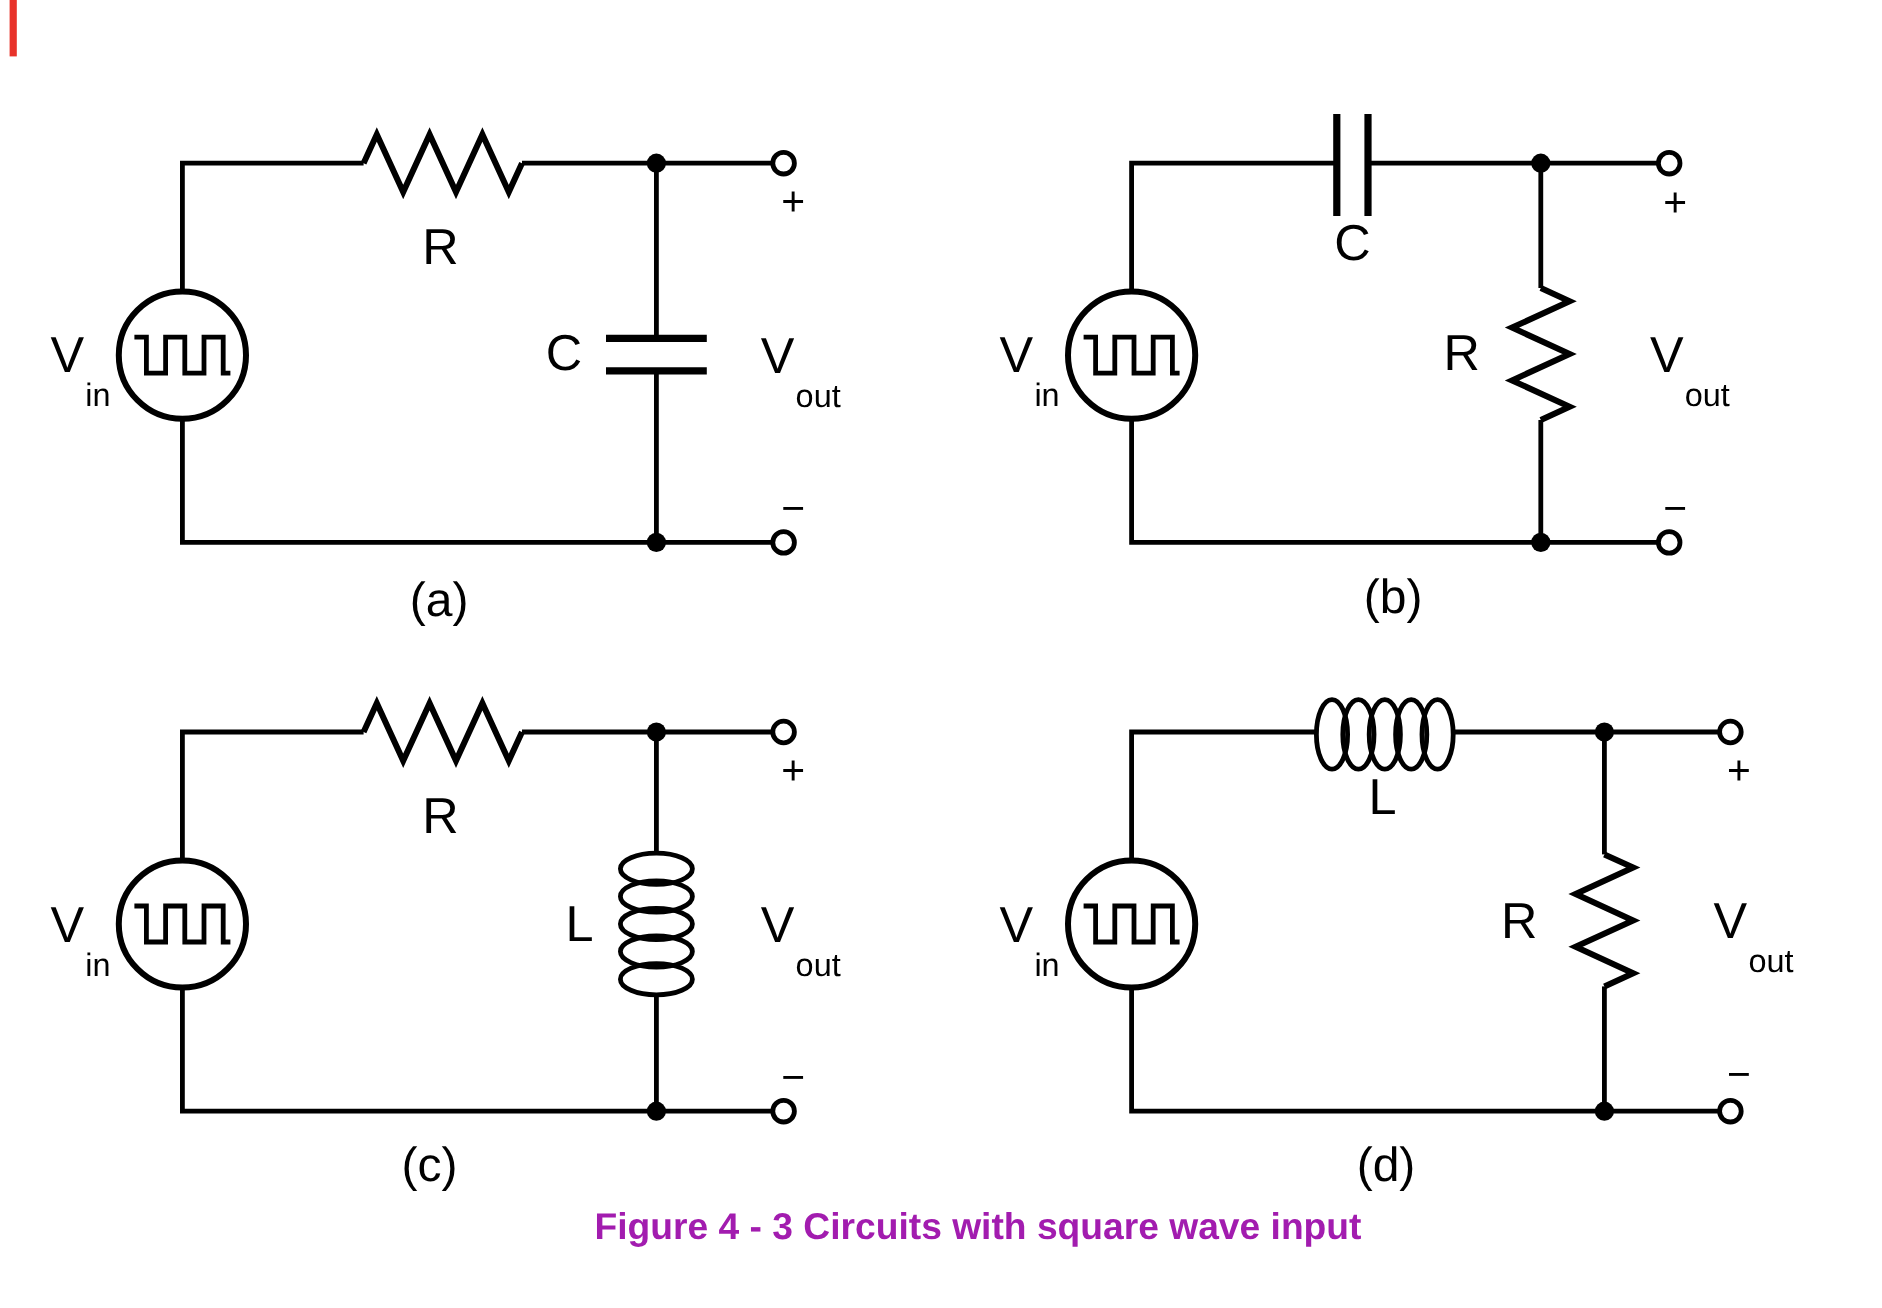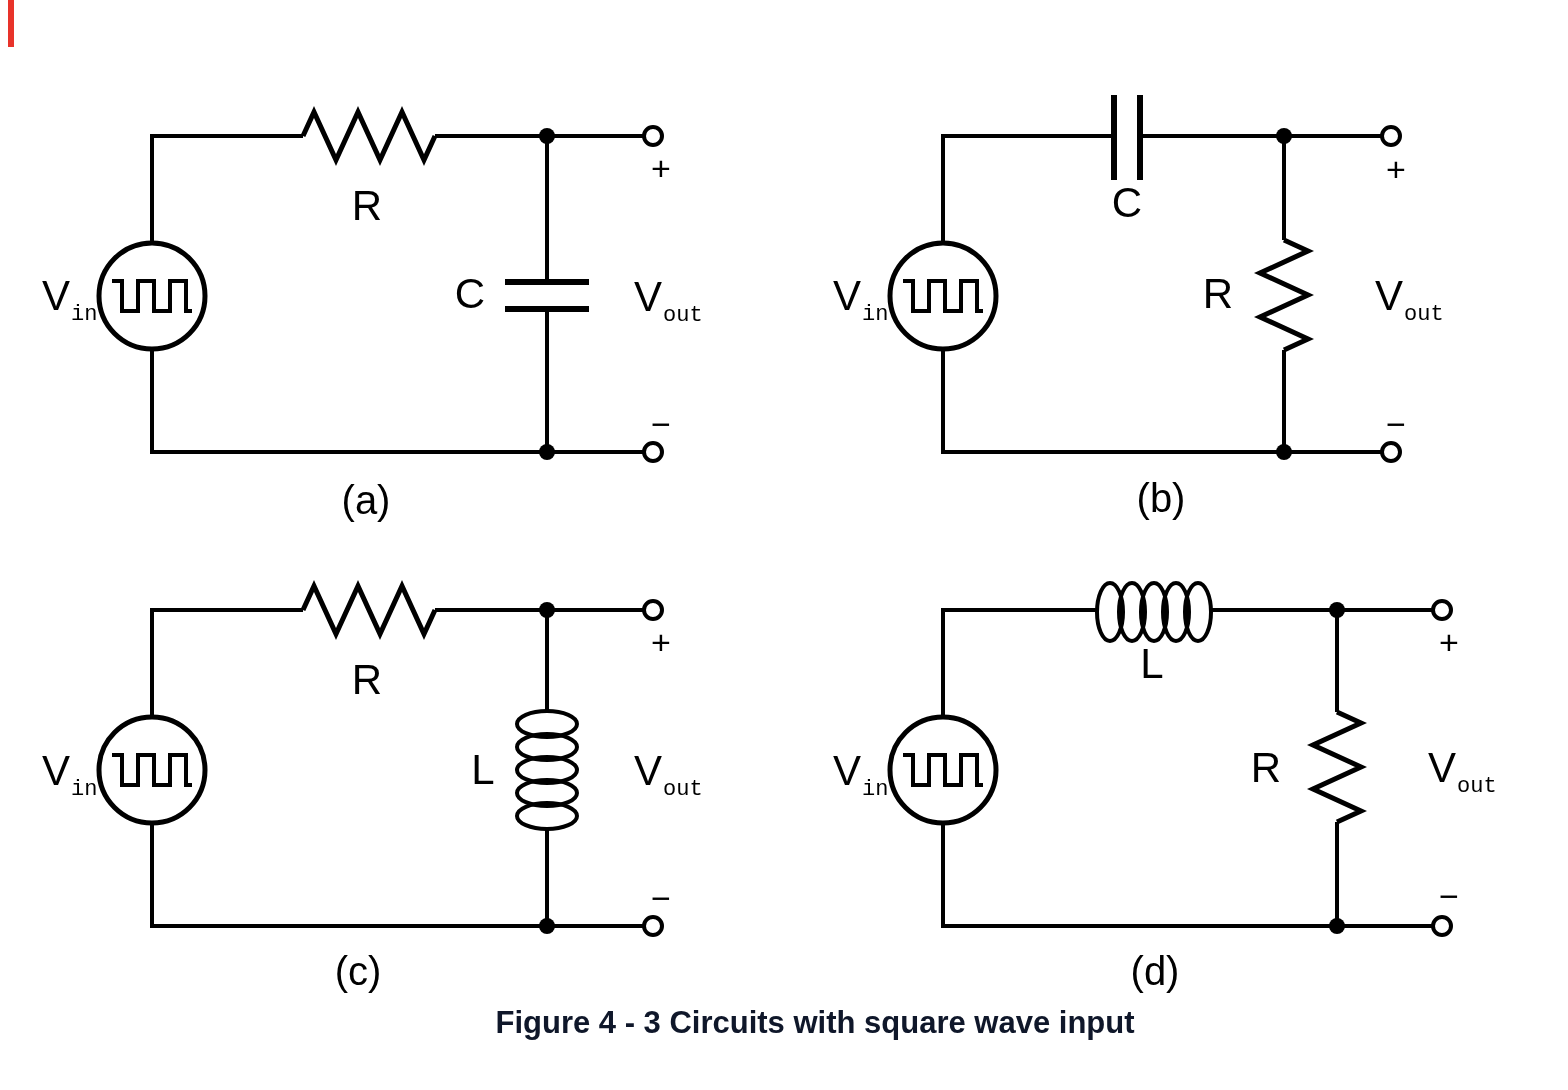--- a/index.html
+++ b/index.html
@@ -18,22 +18,22 @@
   .wave  { stroke:#000; stroke-width:4;  fill:none; }
   .dot   { fill:#000; stroke:none; }
   .term  { stroke:#000; stroke-width:4;  fill:#fff; }
 
   
   .clabel, .sign, .pcap, .vlabel, .figcap { position:absolute; line-height:1; white-space:nowrap; }
   .clabel { font-size:42px; transform:translate(-50%,-50%); }
   .sign   { font-size:34px; transform:translate(-50%,-50%); }
   .pcap   { font-size:40px; transform:translate(-50%,-50%); }
   .vlabel { font-size:42px; transform:translateY(-50%); }
-  .vsub   { font-size:22px; position:relative; top:10px; margin-left:1px;font-family:Liberation Mono, monospace; }
-  .figcap { font-size:31px; font-weight:bold; color:#0f172a; transform:translate(-50%,-50%); }
+  .vsub   { font-size:27px; position:relative; top:28px; margin-left:1px; }
+  .figcap { font-size:31px; font-weight:bold; color:#a21caf; transform:translate(-50%,-50%); }
 
   .red-marker { position:absolute; left:8px; top:0; width:6px; height:47px; background:#E8332A; }
 </style>
 </head>
 <body>
 
 <div id="stage">
 
   <div class="red-marker"></div>
 

